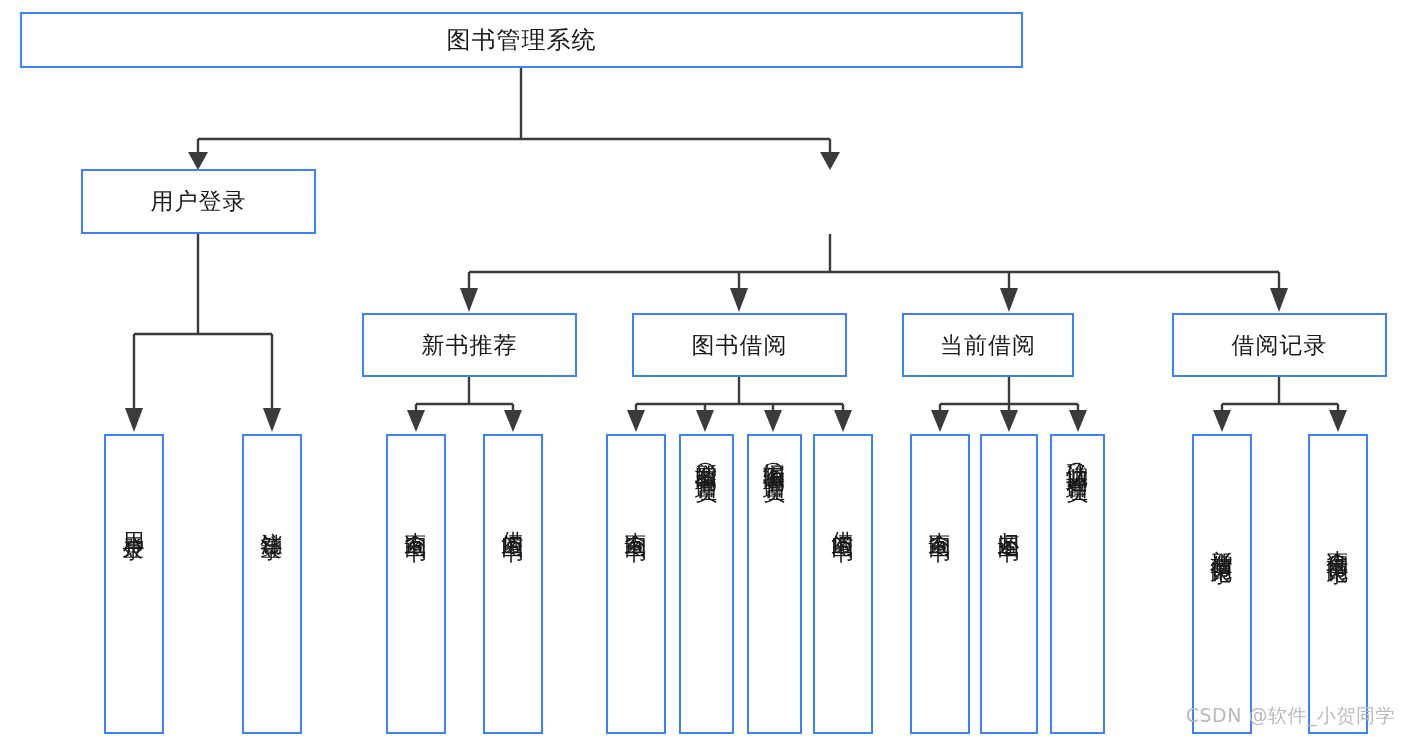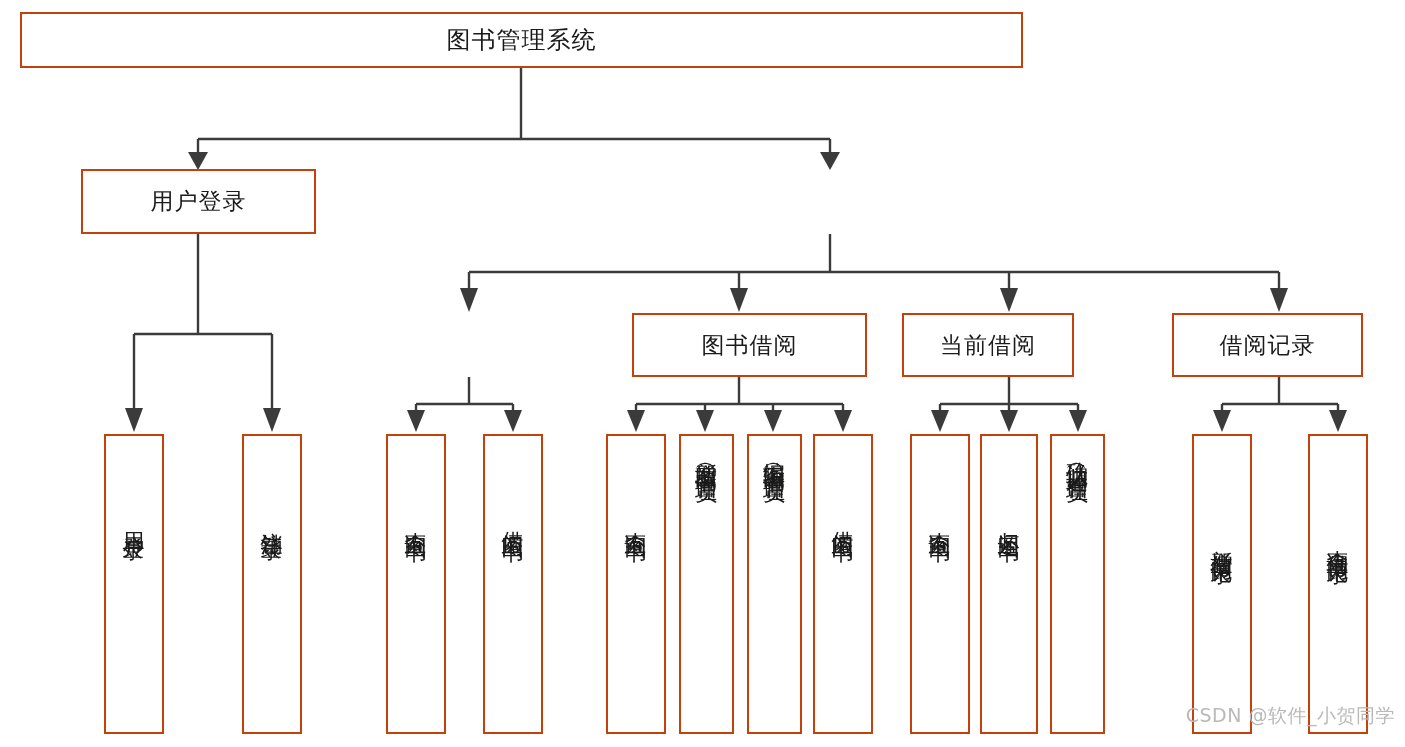--- a/index.html
+++ b/index.html
@@ -18,21 +18,21 @@
     position: absolute;
     left: 0;
     top: 0;
     width: 1405px;
     height: 747px;
   }
   .node {
     position: absolute;
     box-sizing: border-box;
     background: #ffffff;
-    border: 2px solid #c2410c;
+    border: 2px solid #3b82f6;
     display: flex;
     align-items: center;
     justify-content: center;
     color: #1a1a1a;
   }
   .node .label {
     display: block;
     text-align: center;
     line-height: 1.25;
     white-space: nowrap;
@@ -159,27 +159,30 @@
   </svg>
 
   <div class="node root horiz" style="left:20px; top:12px; width:1003px; height:56px;">
     <span class="label">图书管理系统</span>
   </div>
 
   <div class="node horiz" style="left:81px; top:169px; width:235px; height:65px;">
     <span class="label">用户登录</span>
   </div>
 
-  <div class="node horiz" style="left:632px; top:313px; width:235px; height:64px;">
+  <div class="node horiz" style="left:362px; top:313px; width:215px; height:64px;">
+    <span class="label">新书推荐</span>
+  </div>
+  <div class="node horiz" style="left:632px; top:313px; width:215px; height:64px;">
     <span class="label">图书借阅</span>
   </div>
   <div class="node horiz" style="left:902px; top:313px; width:172px; height:64px;">
     <span class="label">当前借阅</span>
   </div>
-  <div class="node horiz" style="left:1172px; top:313px; width:191px; height:64px;">
+  <div class="node horiz" style="left:1172px; top:313px; width:215px; height:64px;">
     <span class="label">借阅记录</span>
   </div>
 
   <div class="node leaf mid" style="left:104px; top:434px; width:60px; height:300px;">
     <span class="label">用户登录</span>
   </div>
   <div class="node leaf mid" style="left:242px; top:434px; width:60px; height:300px;">
     <span class="label">注销登录</span>
   </div>
 

